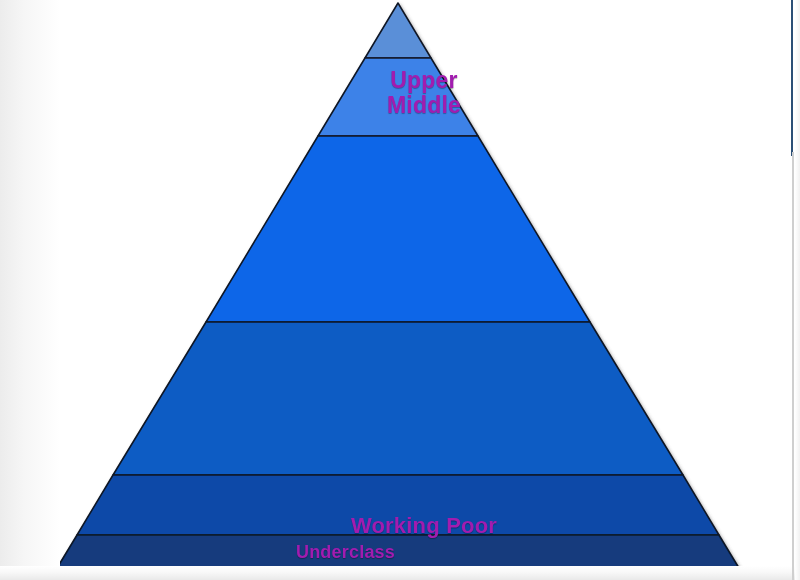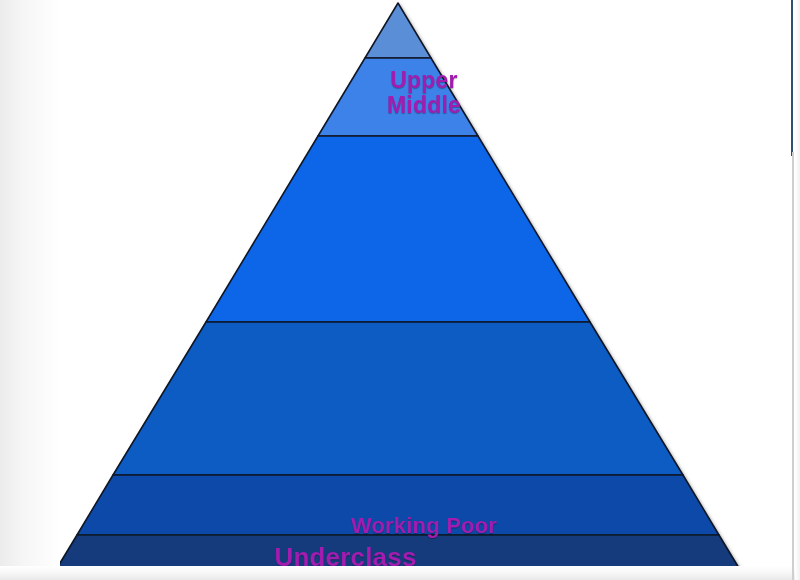--- a/index.html
+++ b/index.html
@@ -86,21 +86,21 @@
   .label-black {
     color: #111111;
     text-shadow: 0 1px 0 rgba(255,255,255,0.55);
   }
 
   #label-upper-class       { left: 0;   top: 16px;  width: 800px; font-size: 27px; }
   #label-upper-middle      { left: 0;   top: 68px;  width: 800px; font-size: 23px; }
   #label-lower-middle      { left: 0;   top: 231px; width: 800px; font-size: 24px; }
   #label-working-class     { left: 0;   top: 392px; width: 800px; font-size: 23px; }
   #label-working-poor      { left: 0;   top: 514px; width: 800px; font-size: 22px; }
-  #label-underclass        { left: 0;   top: 543px; width: 643px; font-size: 26px; }
+  #label-underclass        { left: 0;   top: 543px; width: 643px; font-size: 18px; }
 </style>
 </head>
 <body>
 
 <div id="stage" style="background: rgb(255, 255, 255);">
 
   <svg id="pyramid-svg" viewBox="0 0 800 580">
     <defs>
       <filter id="softshadow" x="-20%" y="-20%" width="150%" height="150%">
         <feDropShadow dx="1.5" dy="1.5" stdDeviation="1.6" flood-color="#555555" flood-opacity="0.45"></feDropShadow>

